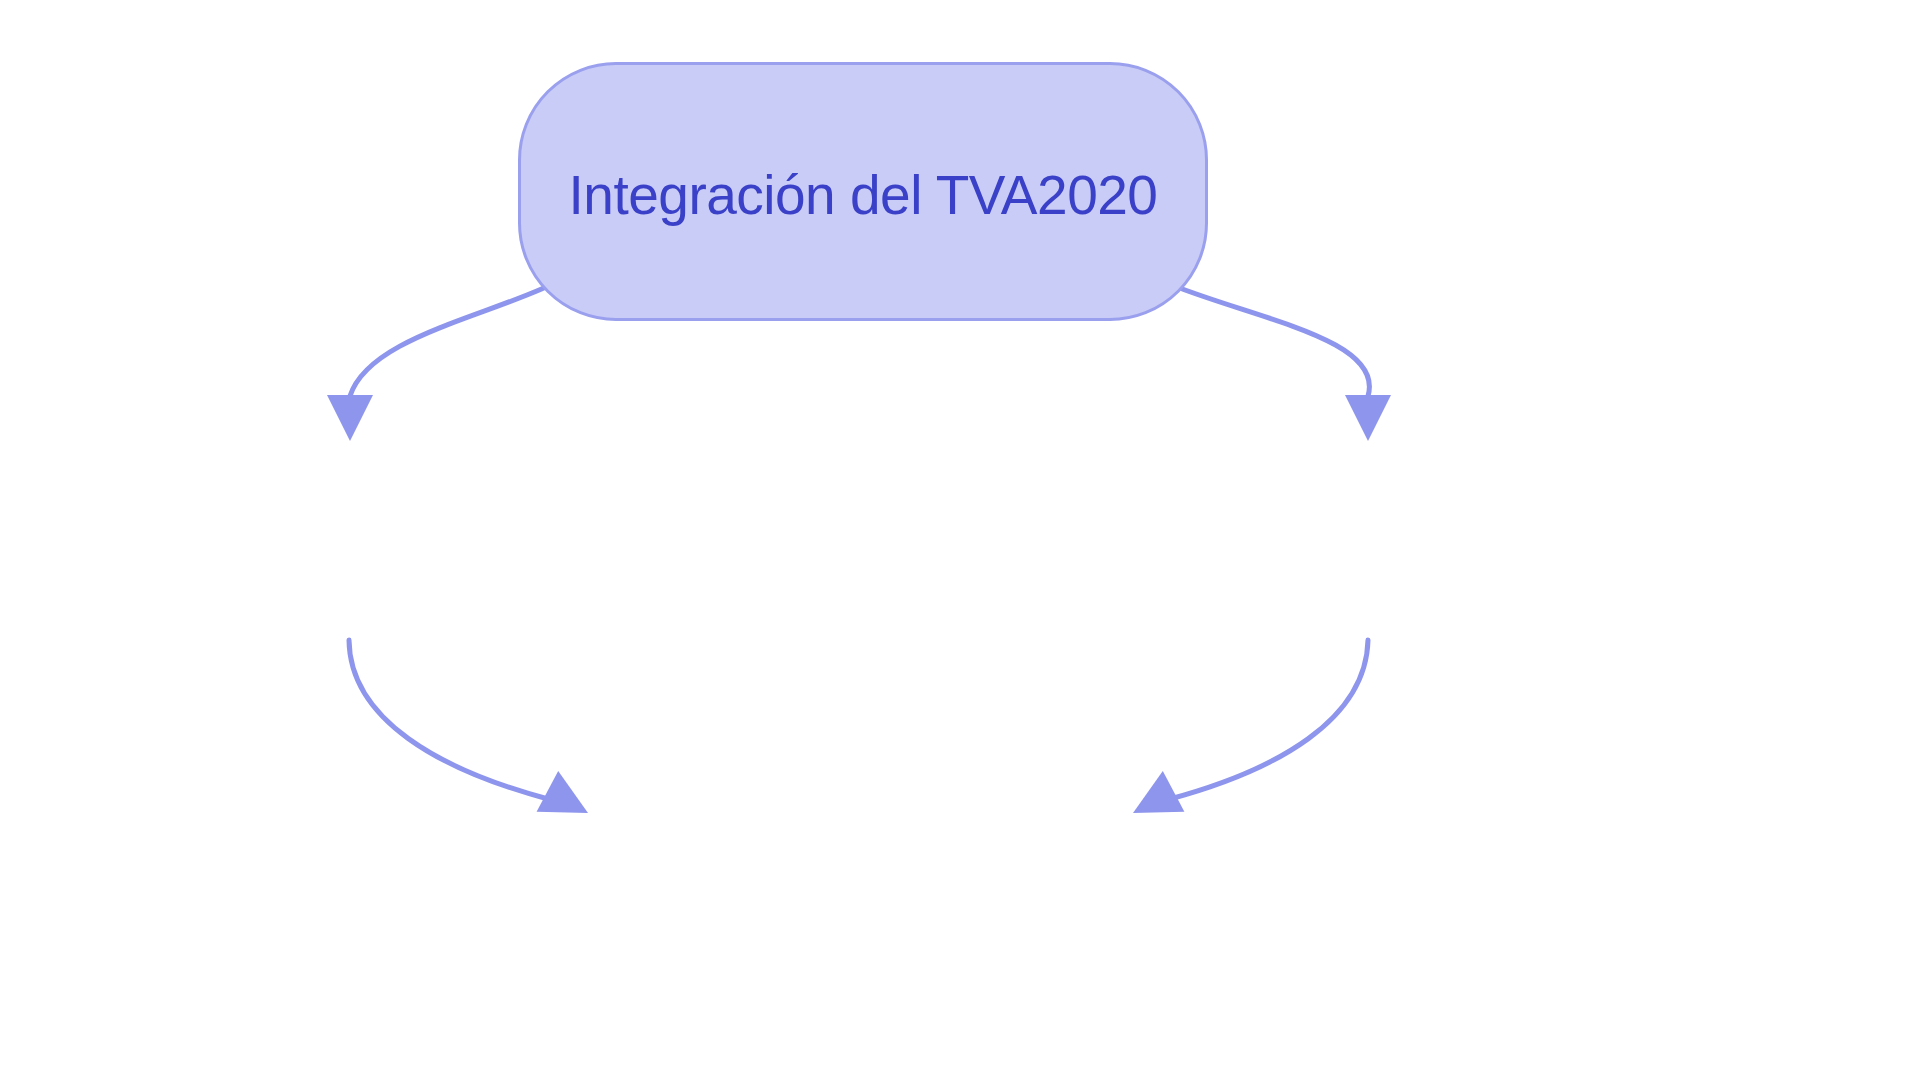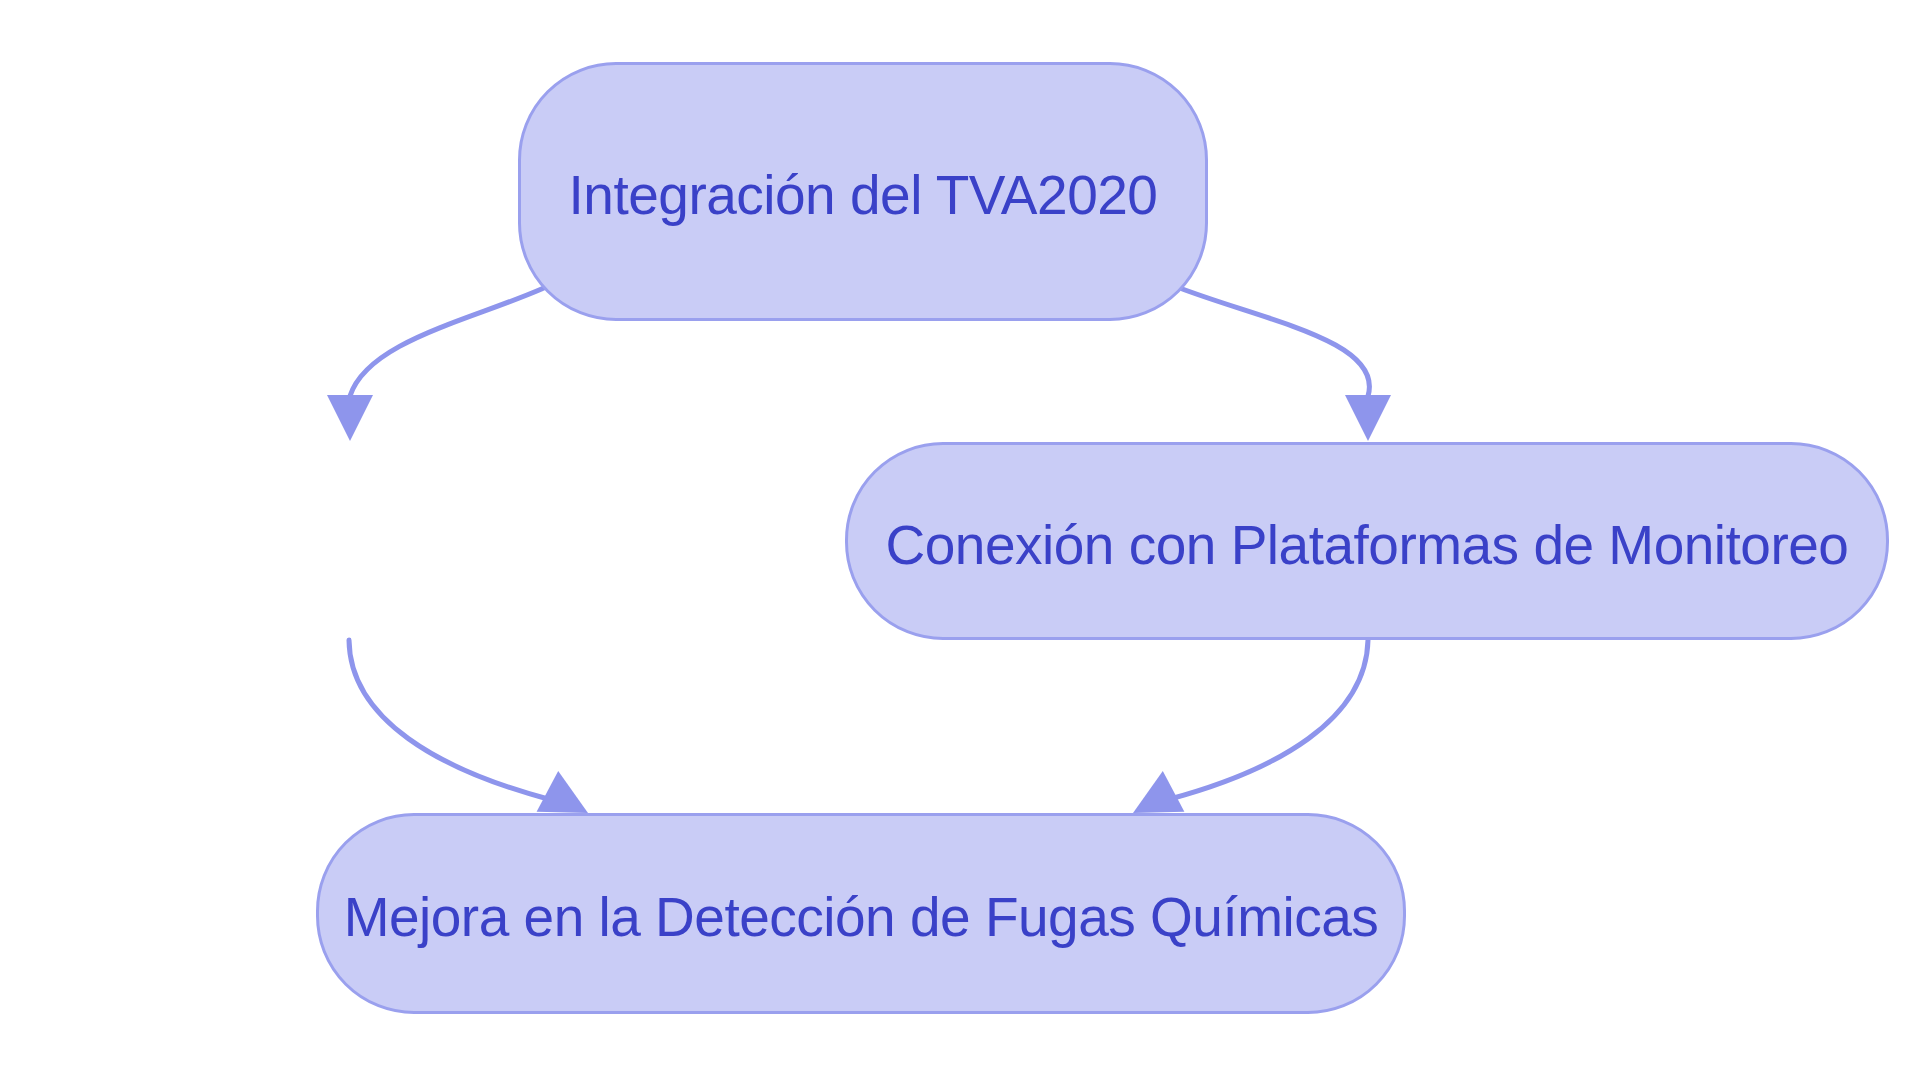--- a/index.html
+++ b/index.html
@@ -71,21 +71,15 @@
 
     <path d="M 1368 640 C 1366 720, 1277 770, 1170 799"></path>
     <polygon points="1133,813 1162.8,771.1 1184.4,811.7"></polygon>
   </svg>
 
   <div class="node node-top">
     <span>Integración del TVA2020</span>
   </div>
 
 
-  <div class="node node-right">
-    <span>Conexión con Plataformas de Monitoreo</span>
-  </div>
 
-  <div class="node node-bottom">
-    <span>Mejora en la Detección de Fugas Químicas</span>
-  </div>
 
 </div>
 
 </body></html>

